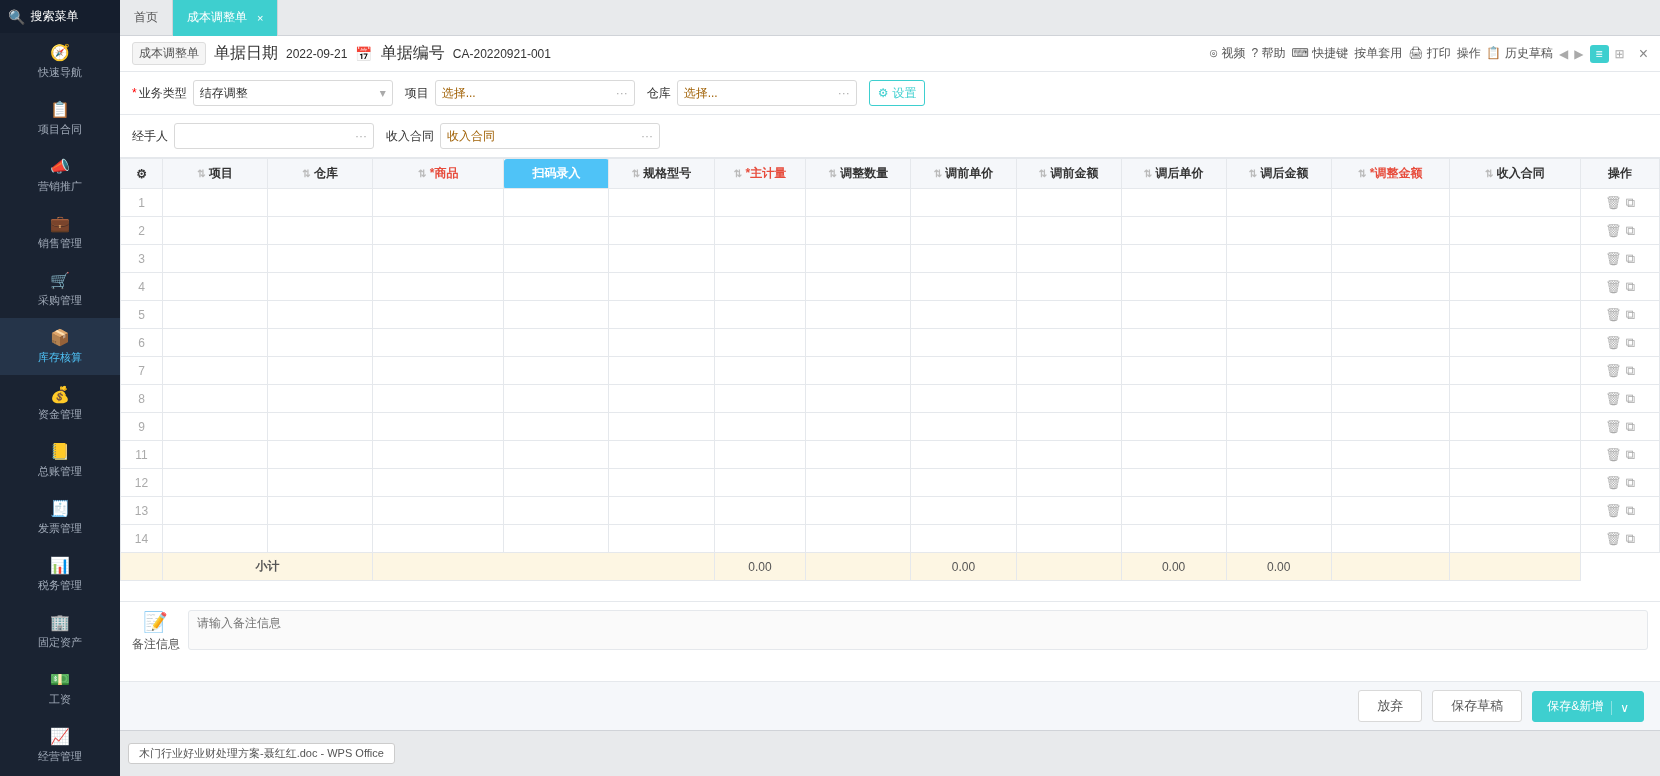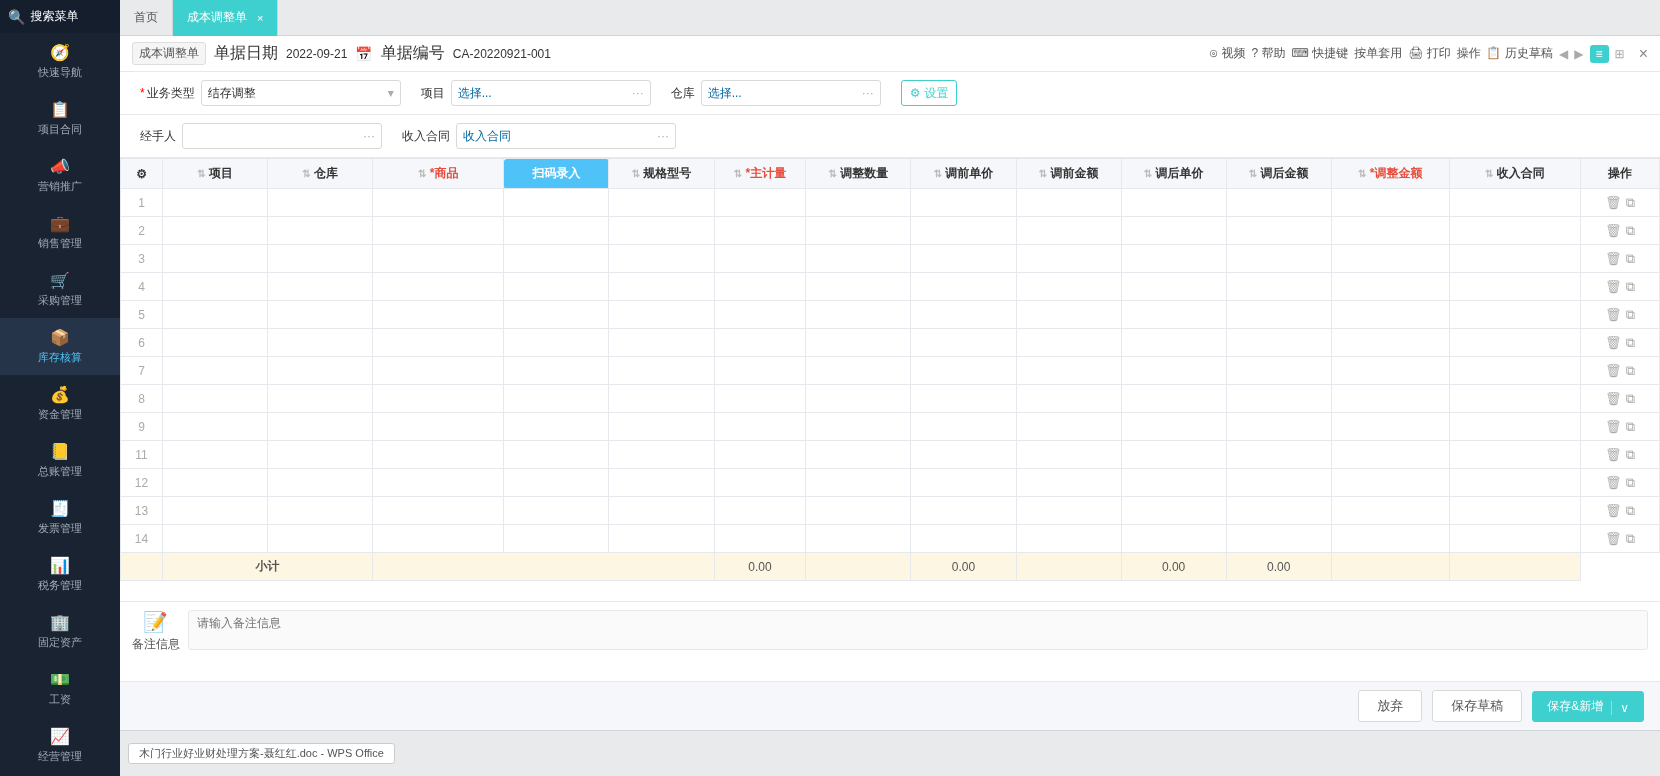--- a/index.html
+++ b/index.html
@@ -29,27 +29,27 @@
     
     .doc-header { display: flex; align-items: center; padding: 6px 12px; border-bottom: 1px solid #e5e8ec; gap: 8px; background: #fff; flex-wrap: wrap; }
     .doc-title-badge { background: #f5f5f5; border: 1px solid #ddd; border-radius: 3px; padding: 2px 6px; font-size: 12px; color: #555; }
     .doc-header-label { color: #333; font-size: 16px; }
     .doc-header-value { color: #333; font-size: 12px; font-weight: 500; }
     .doc-header-right { display: flex; align-items: center; gap: 6px; margin-left: auto; }
     .doc-header-btn { color: #555; font-size: 12px; cursor: pointer; display: flex; align-items: center; gap: 2px; }
     .close-btn { color: #888; font-size: 16px; cursor: pointer; margin-left: 8px; }
 
     
-    .form-area { padding: 8px 20px; background: #fff; display: flex; gap: 20px; flex-wrap: wrap; border-bottom: 1px solid #e5e8ec; }
+    .form-area { padding: 8px 12px; background: #fff; display: flex; gap: 12px; flex-wrap: wrap; border-bottom: 1px solid #e5e8ec; }
     .form-row { display: flex; align-items: center; gap: 6px; }
     .form-label { color: #333; white-space: nowrap; }
     .form-label.required::before { content: '*'; color: red; margin-right: 2px; }
     .form-input { display: flex; align-items: center; border: 1px solid #d9d9d9; border-radius: 3px; padding: 2px 6px; min-width: 160px; color: #333; background: #fff; height: 26px; }
     .form-input .chevron { margin-left: auto; color: #aaa; }
-    .form-input-placeholder { color: #0369a1; }
+    .form-input-placeholder { color: #a16207; }
     .form-dots { color: #aaa; cursor: pointer; margin-left: 4px; }
     .settings-btn { display: flex; align-items: center; gap: 4px; color: #3ecfcf; border: 1px solid #3ecfcf; border-radius: 3px; padding: 2px 8px; cursor: pointer; background: #fff; }
 
     
     .table-wrapper { flex: 1; overflow: auto; background: #fff; }
     table { width: 100%; border-collapse: collapse; font-size: 12px; }
     thead th { background: #f5f7fa; border: 1px solid #e5e8ec; padding: 6px 4px; text-align: center; color: #333; white-space: nowrap; position: sticky; top: 0; z-index: 2; }
     thead th.required-col { color: #e74c3c; }
     thead th.scan-col { background: #4fc3f7; color: #fff; border-radius: 3px; }
     tbody td { border: 1px solid #e5e8ec; padding: 4px; text-align: center; color: #555; height: 28px; }

